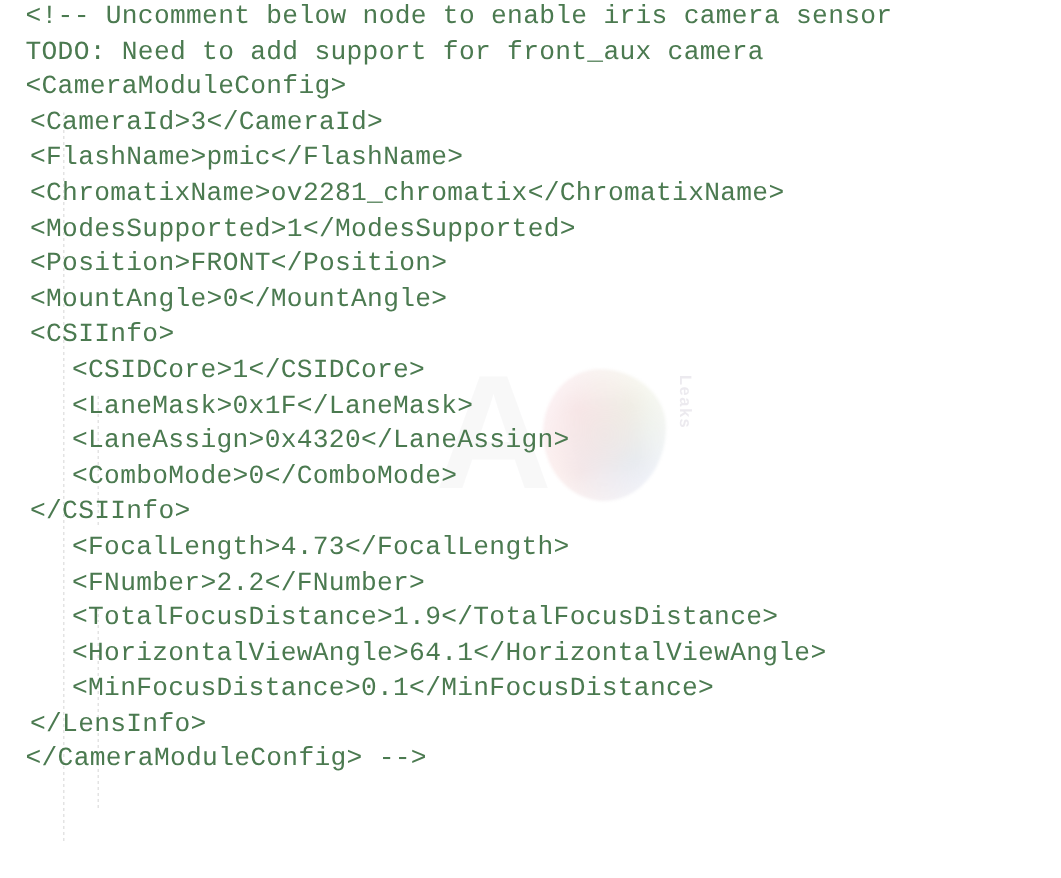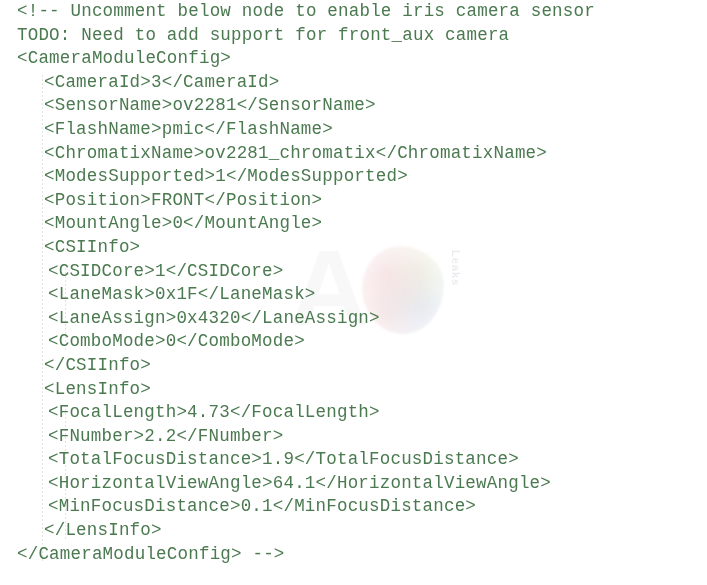--- a/index.html
+++ b/index.html
@@ -88,21 +88,21 @@
     white-space: pre;
     letter-spacing: 0.2px;
   }
   .code-line .line-text {
     display: inline;
     text-align: right;
   }
 
   
   .indent-0 { padding-left: 17px; }
-  .indent-1 { padding-left: 44px; }
+  .indent-1 { padding-left: 20px; }
   .indent-2 { padding-left: 34px; margin-left: 14px; }
 
   
   .indent-guide {
     position: absolute;
     width: 1px;
     z-index: 1;
     background: repeating-linear-gradient(
       to bottom,
       #e3e3e3 0px, #e3e3e3 2px,
@@ -125,33 +125,31 @@
       <div class="indent-guide" style="left: 42px; top: 74.8px; height: 487.6px;"></div>
       <div class="indent-guide" style="left: 65px; top: 263.6px; height: 86.4px;"></div>
       <div class="indent-guide" style="left: 65px; top: 405.2px; height: 133.6px;"></div>
     </div>
 
   <div id="code-lines">
       <div class="code-line indent-0"><span class="line-text">&lt;!-- Uncomment below node to enable iris camera sensor</span></div>
       <div class="code-line indent-0"><span class="line-text">TODO: Need to add support for front_aux camera</span></div>
       <div class="code-line indent-0"><span class="line-text">&lt;CameraModuleConfig&gt;</span></div>
       <div class="code-line indent-1"><span class="line-text">&lt;CameraId&gt;3&lt;/CameraId&gt;</span></div>
-      <div class="code-line indent-1"><span class="line-text">&lt;SensorName&gt;ov2281&lt;/SensorName&gt;</span></div>
       <div class="code-line indent-1"><span class="line-text">&lt;FlashName&gt;pmic&lt;/FlashName&gt;</span></div>
       <div class="code-line indent-1"><span class="line-text">&lt;ChromatixName&gt;ov2281_chromatix&lt;/ChromatixName&gt;</span></div>
       <div class="code-line indent-1"><span class="line-text">&lt;ModesSupported&gt;1&lt;/ModesSupported&gt;</span></div>
       <div class="code-line indent-1"><span class="line-text">&lt;Position&gt;FRONT&lt;/Position&gt;</span></div>
       <div class="code-line indent-1"><span class="line-text">&lt;MountAngle&gt;0&lt;/MountAngle&gt;</span></div>
       <div class="code-line indent-1"><span class="line-text">&lt;CSIInfo&gt;</span></div>
       <div class="code-line indent-2"><span class="line-text">&lt;CSIDCore&gt;1&lt;/CSIDCore&gt;</span></div>
       <div class="code-line indent-2"><span class="line-text">&lt;LaneMask&gt;0x1F&lt;/LaneMask&gt;</span></div>
       <div class="code-line indent-2"><span class="line-text">&lt;LaneAssign&gt;0x4320&lt;/LaneAssign&gt;</span></div>
       <div class="code-line indent-2"><span class="line-text">&lt;ComboMode&gt;0&lt;/ComboMode&gt;</span></div>
       <div class="code-line indent-1"><span class="line-text">&lt;/CSIInfo&gt;</span></div>
-      <div class="code-line indent-1"><span class="line-text">&lt;LensInfo&gt;</span></div>
       <div class="code-line indent-2"><span class="line-text">&lt;FocalLength&gt;4.73&lt;/FocalLength&gt;</span></div>
       <div class="code-line indent-2"><span class="line-text">&lt;FNumber&gt;2.2&lt;/FNumber&gt;</span></div>
       <div class="code-line indent-2"><span class="line-text">&lt;TotalFocusDistance&gt;1.9&lt;/TotalFocusDistance&gt;</span></div>
       <div class="code-line indent-2"><span class="line-text">&lt;HorizontalViewAngle&gt;64.1&lt;/HorizontalViewAngle&gt;</span></div>
       <div class="code-line indent-2"><span class="line-text">&lt;MinFocusDistance&gt;0.1&lt;/MinFocusDistance&gt;</span></div>
       <div class="code-line indent-1"><span class="line-text">&lt;/LensInfo&gt;</span></div>
       <div class="code-line indent-0"><span class="line-text">&lt;/CameraModuleConfig&gt; --&gt;</span></div>
     </div>
 
 </div>

